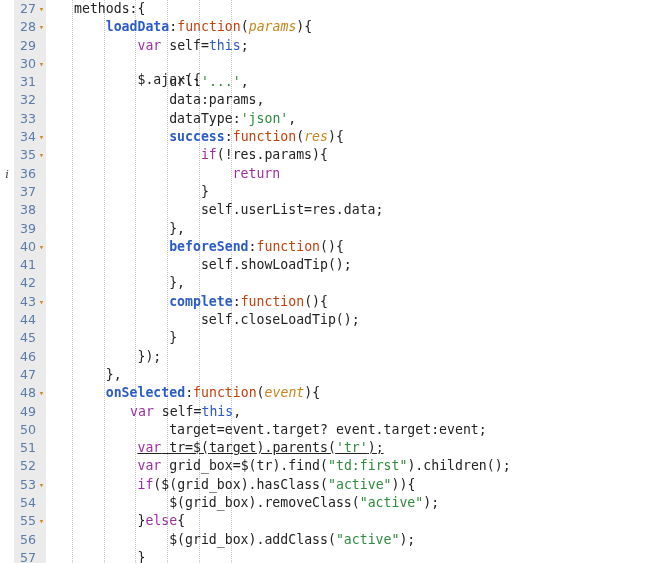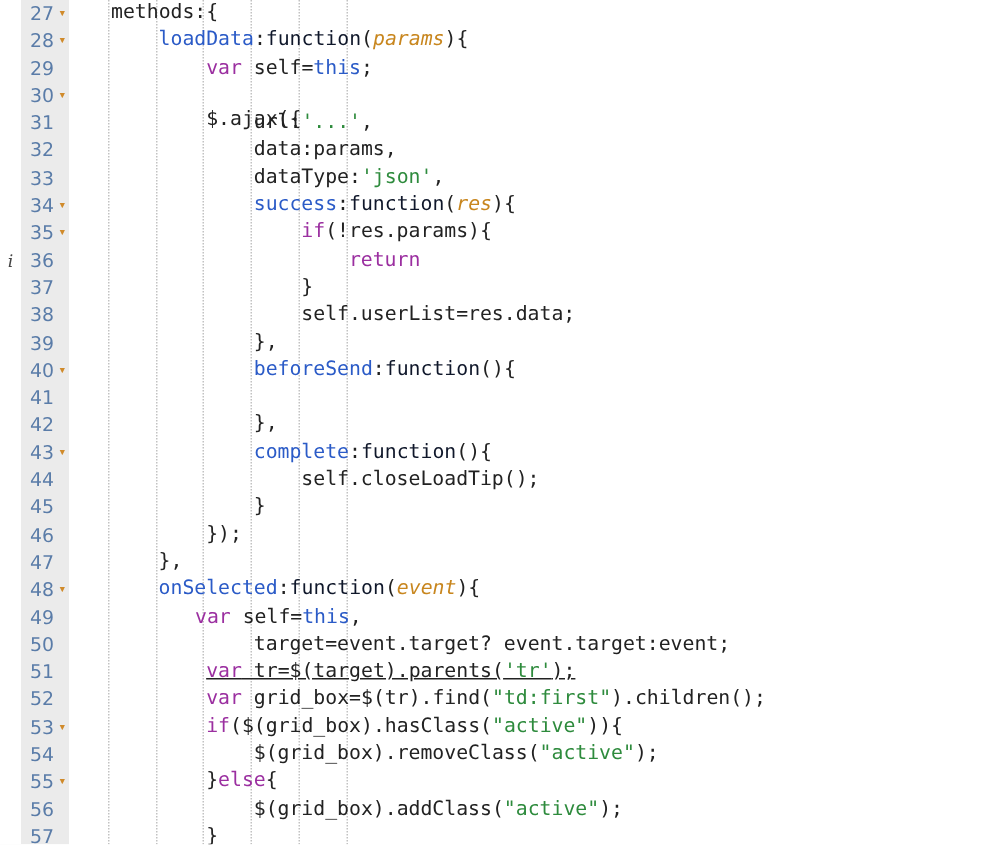--- a/index.html
+++ b/index.html
@@ -106,23 +106,23 @@
   }
   .guide {
     position: absolute;
     top: 0;
     width: 1px;
     border-left: 1px dotted #c2c2c2;
   }
 
   
   .t-plain  { color: #222222; }
-  .t-prop   { color: #2b5bc7; }
+  .t-prop   { color: #2b5bc7; font-weight: bold; }
   .t-kw     { color: #9b2fa0; }
-  .t-fn     { color: #0f172a; }
+  .t-fn     { color: #c2410c; }
   .t-param  { color: #c8861e; font-style: italic; }
   .t-str    { color: #2e8b3d; }
   .t-this   { color: #2b5bc7; }
   .t-punc   { color: #222222; }
 </style>
 </head>
 <body>
 
 <div id="editor">
 
@@ -146,21 +146,21 @@
       <div class="row"><span class="lnum">31</span><span class="code" style="left: 169.16px;"><span class="t-plain">url</span><span class="t-punc">:</span><span class="t-str">'...'</span><span class="t-punc">,</span></span></div>
       <div class="row"><span class="lnum">32</span><span class="code" style="left: 169.16px;"><span class="t-plain">data:params,</span></span></div>
       <div class="row"><span class="lnum">33</span><span class="code" style="left: 169.16px;"><span class="t-plain">dataType</span><span class="t-punc">:</span><span class="t-str">'json'</span><span class="t-punc">,</span></span></div>
       <div class="row"><span class="lnum">34</span><span class="fold">▾</span><span class="code" style="left: 169.16px;"><span class="t-prop">success</span><span class="t-punc">:</span><span class="t-fn">function</span><span class="t-punc">(</span><span class="t-param">res</span><span class="t-punc">){</span></span></div>
       <div class="row"><span class="lnum">35</span><span class="fold">▾</span><span class="code" style="left: 200.88px;"><span class="t-kw">if</span><span class="t-plain">(!res.params){</span></span></div>
       <div class="row"><span class="mark">i</span><span class="lnum">36</span><span class="code" style="left: 232.6px;"><span class="t-kw">return</span></span></div>
       <div class="row"><span class="lnum">37</span><span class="code" style="left: 200.88px;"><span class="t-punc">}</span></span></div>
       <div class="row"><span class="lnum">38</span><span class="code" style="left: 200.88px;"><span class="t-plain">self.userList=res.data;</span></span></div>
       <div class="row"><span class="lnum">39</span><span class="code" style="left: 169.16px;"><span class="t-punc">},</span></span></div>
       <div class="row"><span class="lnum">40</span><span class="fold">▾</span><span class="code" style="left: 169.16px;"><span class="t-prop">beforeSend</span><span class="t-punc">:</span><span class="t-fn">function</span><span class="t-punc">(){</span></span></div>
-      <div class="row"><span class="lnum">41</span></div>
+      <div class="row"><span class="lnum">41</span><span class="code" style="left: 200.88px;"><span class="t-plain">self.showLoadTip();</span></span></div>
       <div class="row"><span class="lnum">42</span><span class="code" style="left: 169.16px;"><span class="t-punc">},</span></span></div>
       <div class="row"><span class="lnum">43</span><span class="fold">▾</span><span class="code" style="left: 169.16px;"><span class="t-prop">complete</span><span class="t-punc">:</span><span class="t-fn">function</span><span class="t-punc">(){</span></span></div>
       <div class="row"><span class="lnum">44</span><span class="code" style="left: 200.88px;"><span class="t-plain">self.closeLoadTip();</span></span></div>
       <div class="row"><span class="lnum">45</span><span class="code" style="left: 169.16px;"><span class="t-punc">}</span></span></div>
       <div class="row"><span class="lnum">46</span><span class="code" style="left: 137.44px;"><span class="t-punc">});</span></span></div>
       <div class="row"><span class="lnum">47</span><span class="code" style="left: 105.72px;"><span class="t-punc">},</span></span></div>
       <div class="row"><span class="lnum">48</span><span class="fold">▾</span><span class="code" style="left: 105.72px;"><span class="t-prop">onSelected</span><span class="t-punc">:</span><span class="t-fn">function</span><span class="t-punc">(</span><span class="t-param">event</span><span class="t-punc">){</span></span></div>
       <div class="row"><span class="lnum">49</span><span class="code" style="left: 130px;"><span class="t-kw">var</span><span class="t-plain"> self=</span><span class="t-this">this</span><span class="t-punc">,</span></span></div>
       <div class="row"><span class="lnum">50</span><span class="code" style="left: 169.16px;"><span class="t-plain">target=event.target? event.target:event;</span></span></div>
       <div class="row"><span class="lnum">51</span><span class="code" style="left: 137.44px; text-decoration: underline;"><span class="t-kw">var</span><span class="t-plain"> tr=$(target).parents(</span><span class="t-str">'tr'</span><span class="t-punc">);</span></span></div>

